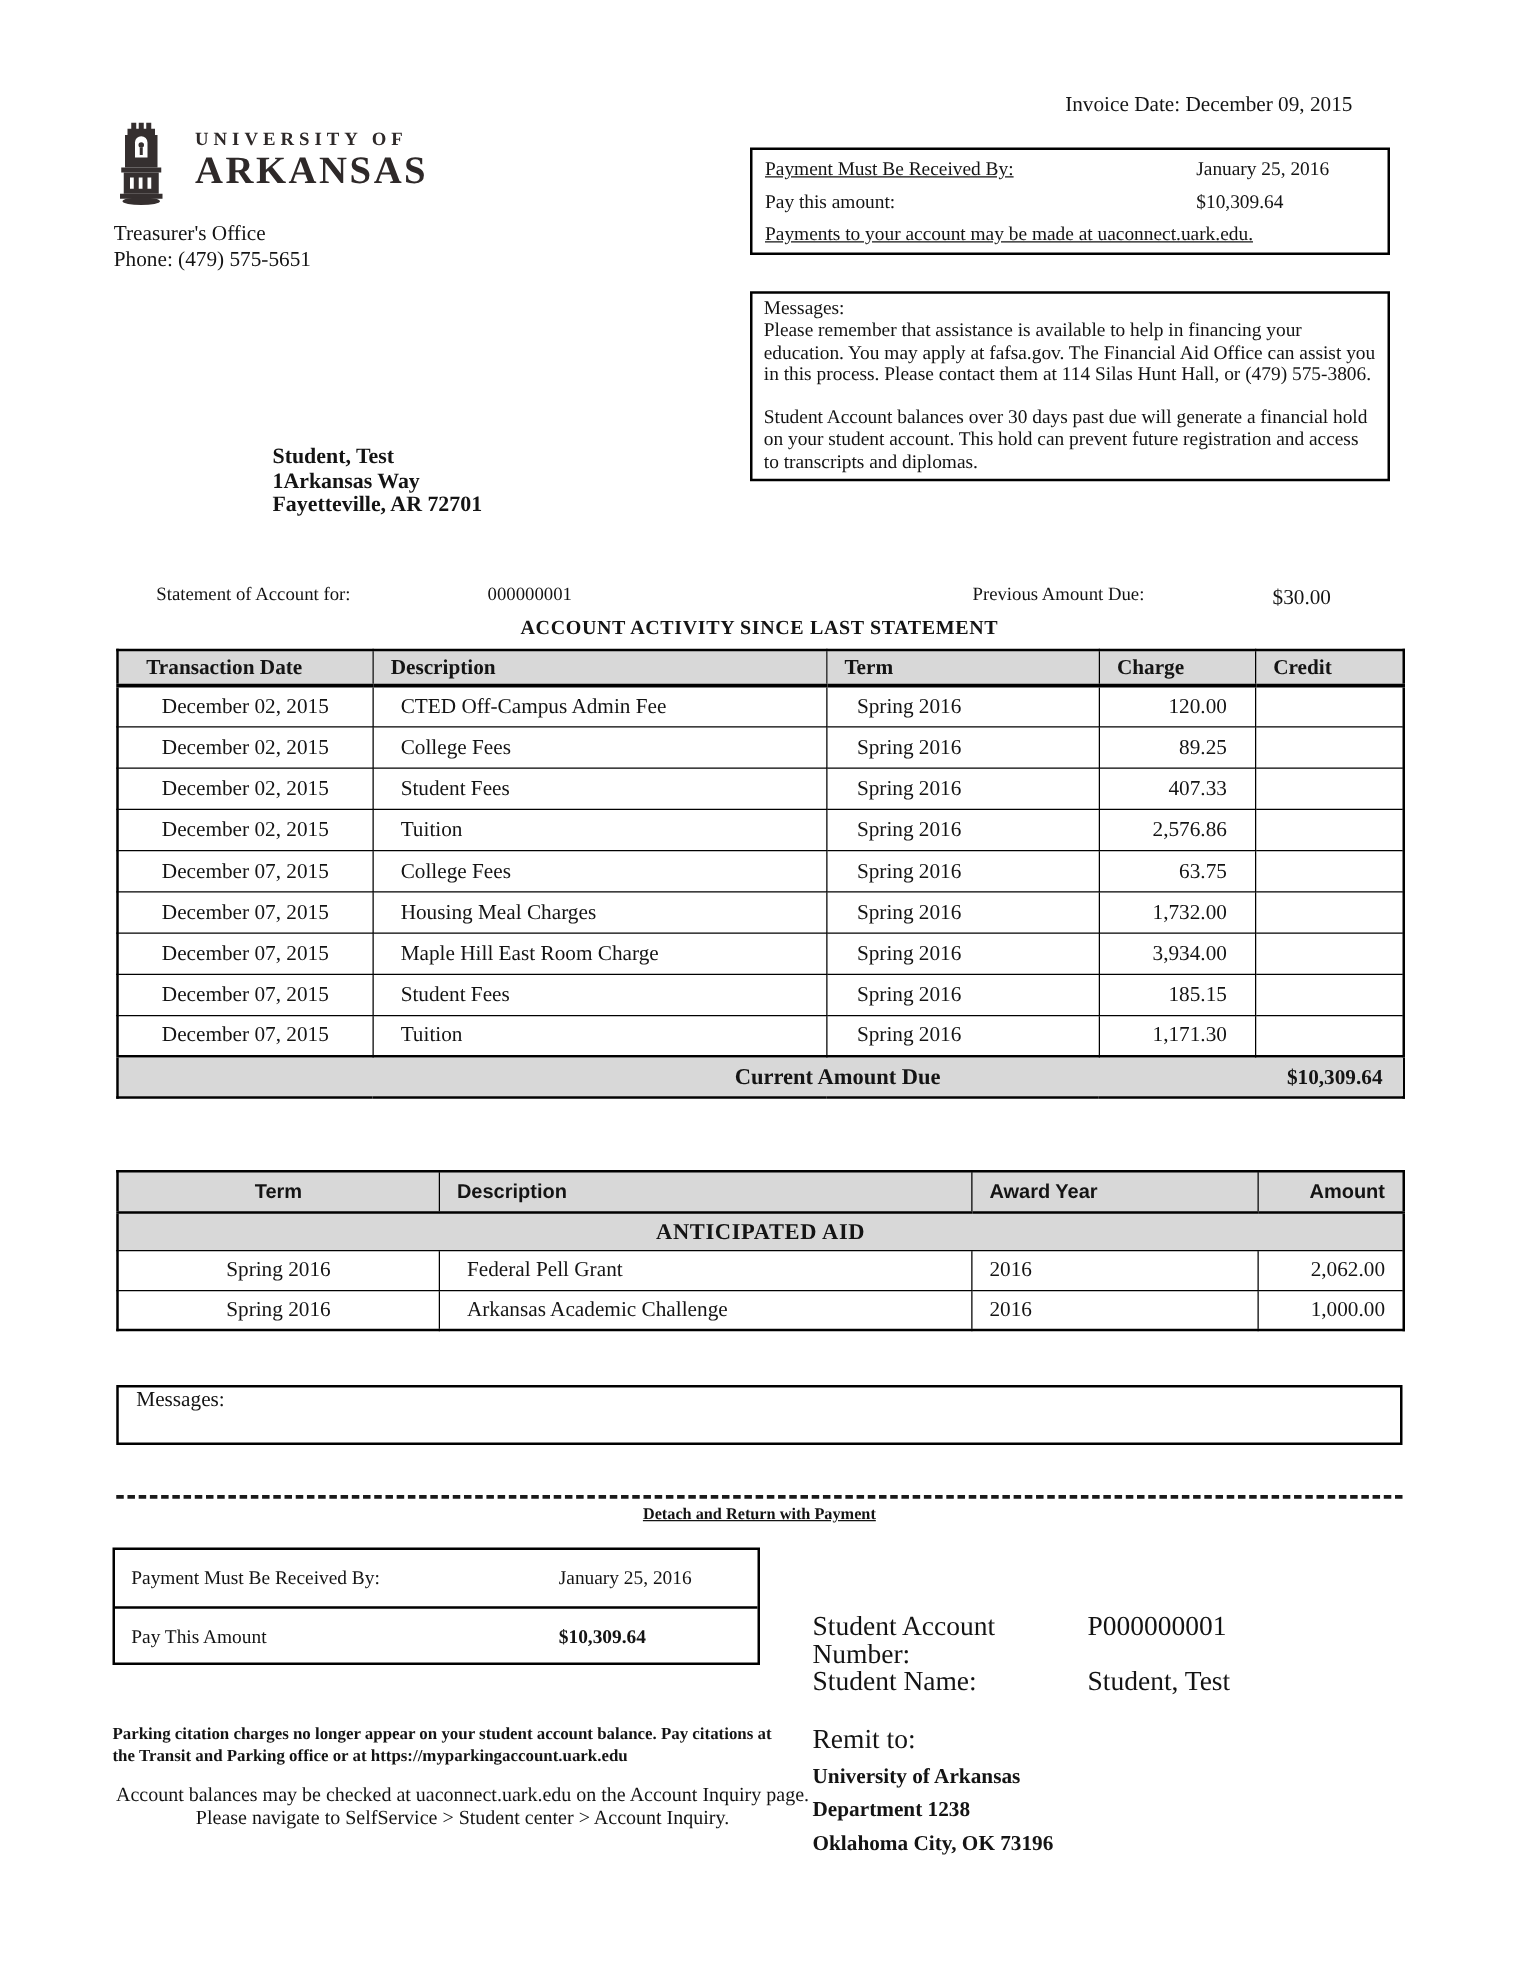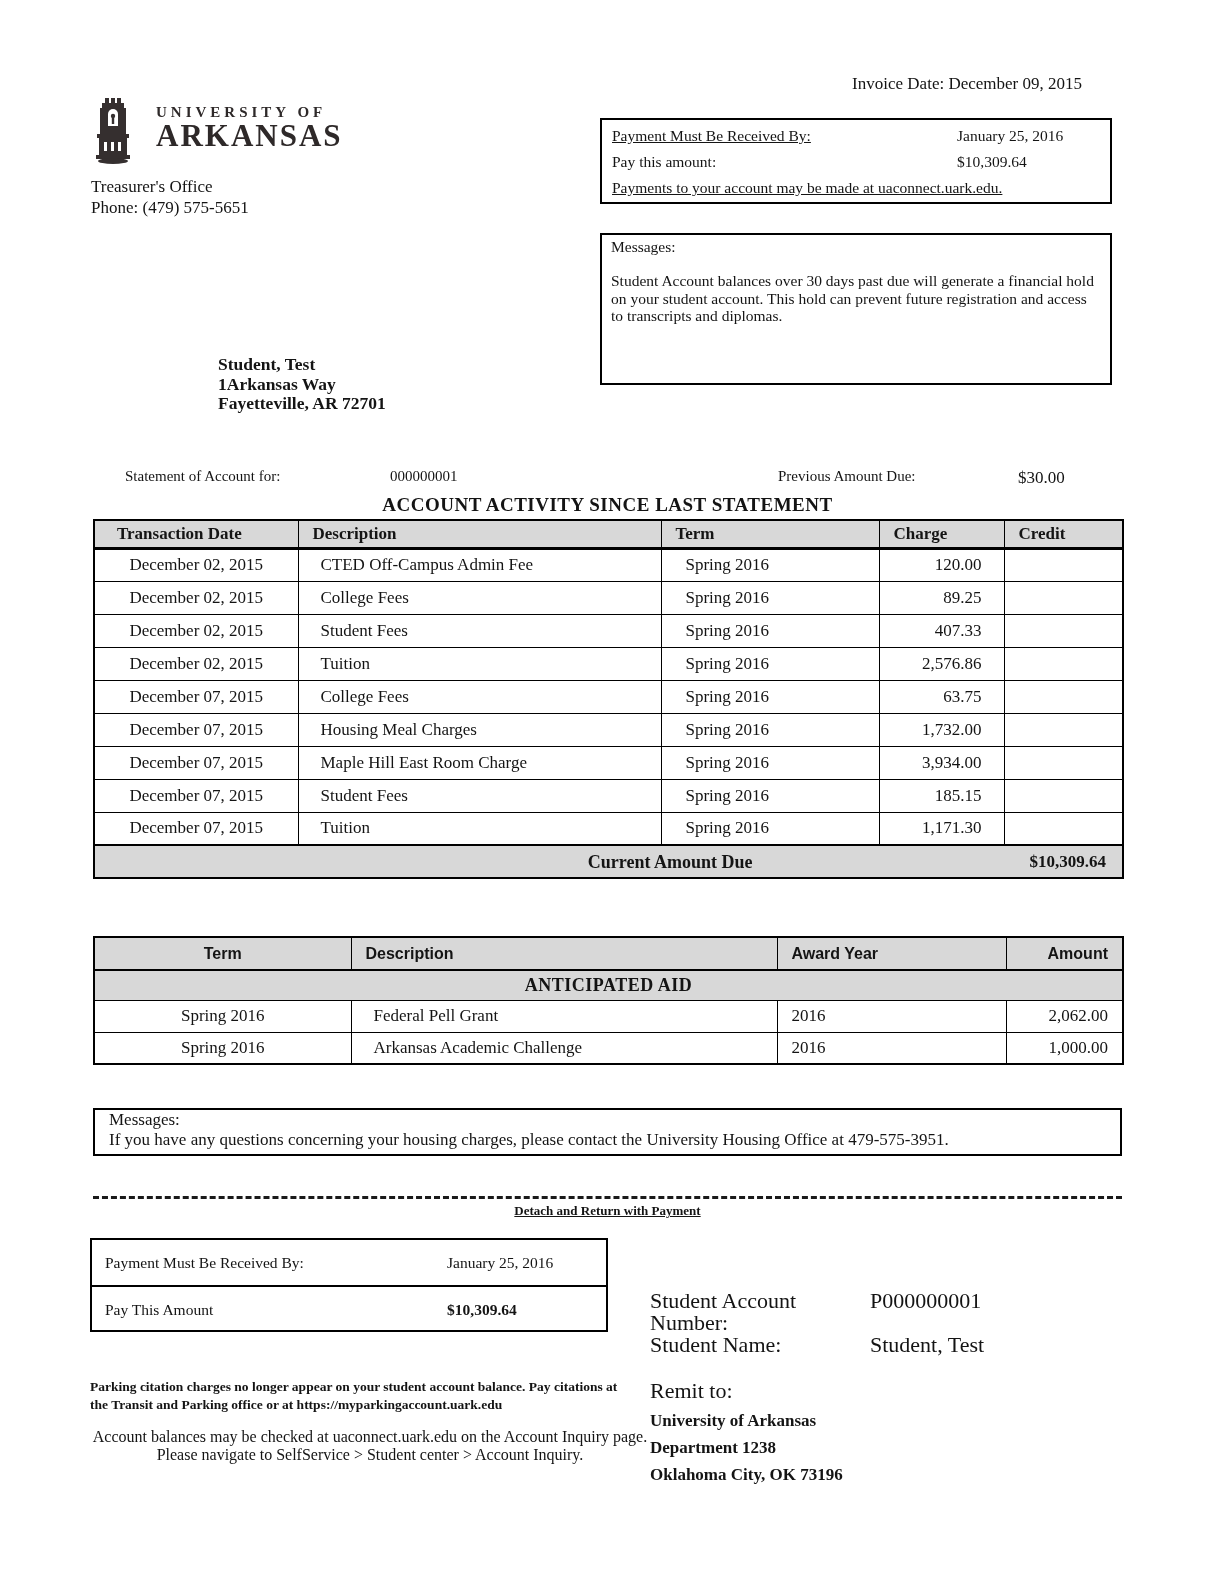--- a/index.html
+++ b/index.html
@@ -37,21 +37,21 @@
 
   .address { top:355px; left:218px; font-weight:bold; font-size:17.5px; line-height:19.5px; }
 
   
   .stmt-label  { top:468px; left:125px;  font-size:15px; }
   .stmt-acct   { top:468px; left:390px;  font-size:15px; }
   .stmt-prev-l { top:468px; left:778px;  font-size:15px; }
   .stmt-prev-v { top:468px; left:1018px; font-size:17px; }
 
   .activity-title { top:494px; left:93px; width:1029px; text-align:center;
-    font-size:19px; font-weight:bold; letter-spacing:0.5px; }
+    font-size:16px; font-weight:bold; letter-spacing:0.5px; }
 
   
   table { border-collapse:collapse; table-layout:fixed; }
   .activity-table { top:519px; left:93px; width:1029px;
     border:2px solid #000; font-size:17px; }
   .activity-table th, .activity-table td { border:1px solid #000; overflow:hidden; white-space:nowrap; }
   .activity-table thead th {
     background:#d8d8d8; font-weight:bold; text-align:left; height:28px;
     border-bottom:3px solid #000; padding-left:14px; font-size:17px;
   }
@@ -159,20 +159,21 @@
     <span>Pay this amount:</span>
     <span class="val">$10,309.64</span>
   </div>
   <div class="row">
     <span class="u">Payments to your account may be made at uaconnect.uark.edu.</span>
   </div>
 </div>
 
 <div class="abs msg-box">
   <div>Messages:</div>
+  <div>Please remember that assistance is available to help in financing your education. You may apply at fafsa.gov. The Financial Aid Office can assist you in this process. Please contact them at 114 Silas Hunt Hall, or (479) 575-3806.</div>
   <div class="msg-gap"></div>
   <div>Student Account balances over 30 days past due will generate a financial hold on your student account. This hold can prevent future registration and access to transcripts and diplomas.</div>
 </div>
 
 <div class="abs address">
   <div>Student, Test</div>
   <div>1Arkansas Way</div>
   <div>Fayetteville, AR 72701</div>
 </div>
 
@@ -306,21 +307,20 @@
         <td class="c-aterm">Spring 2016</td>
         <td class="c-adesc">Arkansas Academic Challenge</td>
         <td class="c-ayear">2016</td>
         <td class="c-aamt">1,000.00</td>
       </tr>
     </tbody>
 </table>
 
 <div class="abs msg-box2">
   <div>Messages:</div>
-  <div>If you have any questions concerning your housing charges, please contact the University Housing Office at 479-575-3951.</div>
 </div>
 
 <div class="abs detach-line"></div>
 <div class="abs detach-label">Detach and Return with Payment</div>
 
 <div class="abs remit-box">
   <div class="row">
     <span>Payment Must Be Received By:</span>
     <span class="val">January 25, 2016</span>
   </div>

